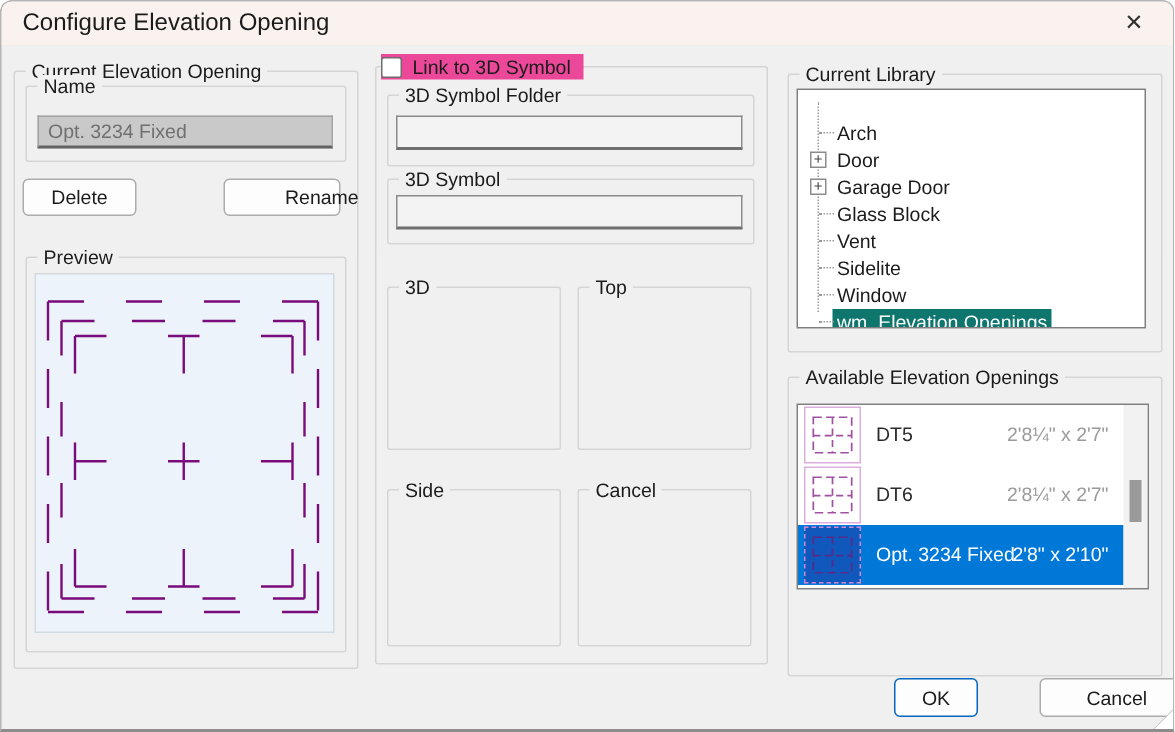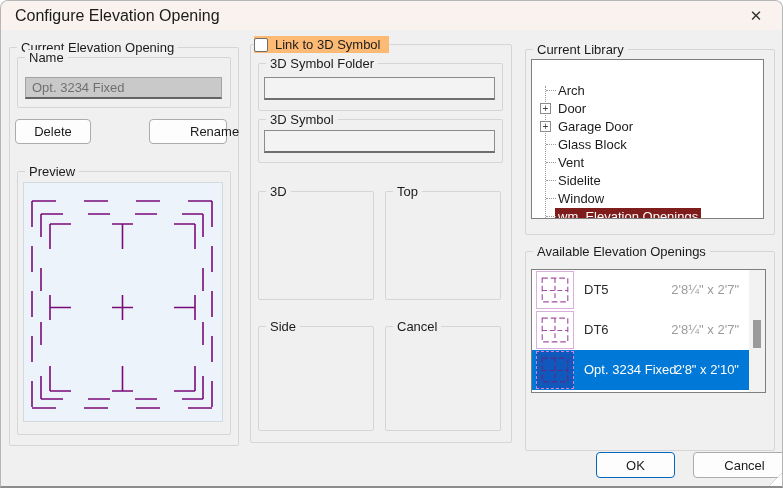--- a/index.html
+++ b/index.html
@@ -20,34 +20,34 @@
   .btn.default{border:1px solid #0067c0;}
 
   .tb{position:absolute;box-sizing:border-box;font-family:inherit;font-size:13px;padding:0 6px;}
   .tb.disabled{background:#c9c9c9;color:#707070;border:1px solid #a3a3a3;border-bottom:2px solid #636363;}
   .tb.empty{background:#f3f3f3;border:1px solid #8b8b8b;border-bottom:2px solid #6f6f6f;color:#1b1b1b;}
 
   .preview-canvas{position:absolute;left:22px;top:181px;width:200px;height:240px;
     background:#edf3fa;border:1px solid #d3dade;box-sizing:border-box;}
 
   .checkbox-row{position:absolute;left:253px;top:35px;height:17px;display:flex;align-items:center;
-    background:#fdba74;padding-right:8px;}
+    background:#ec4899;padding-right:8px;}
   .checkbox{width:14px;height:14px;background:#fff;border:1px solid #6e6e6e;border-radius:2px;box-sizing:border-box;}
   .checkbox-label{font-size:13px;margin-left:7px;color:#1b1b1b;}
 
   .tree-box{position:absolute;left:530px;top:58px;width:233px;height:160px;background:#fff;
     border:1px solid #7f7f7f;box-sizing:border-box;overflow:hidden;}
-  .tree-inner{position:relative;padding-top:3px;margin-top:18px;}
+  .tree-inner{position:relative;padding-top:19px;}
   .vline{position:absolute;left:13px;top:8px;height:140px;border-left:1px dotted #9a9a9a;}
   .tree-row{position:relative;height:18px;display:flex;align-items:center;padding-left:26px;cursor:pointer;}
   .tree-row .stub{position:absolute;left:14px;top:9px;width:10px;border-top:1px dotted #9a9a9a;}
   .expander{position:absolute;left:8px;top:4px;width:11px;height:11px;background:#fff;border:1px solid #8c8c8c;
     font-size:10px;line-height:9px;text-align:center;color:#444;box-sizing:border-box;cursor:pointer;}
   .tree-label{font-size:13px;color:#1b1b1b;white-space:nowrap;}
-  .tree-row.sel .tree-label{background:#7f1d1d;color:#fff;padding:1px 3px;margin-left:-3px;}
+  .tree-row.sel .tree-label{background:#0f766e;color:#fff;padding:1px 3px;margin-left:-3px;}
 
   .list-box{position:absolute;left:530px;top:268px;width:235px;height:124px;background:#fff;
     border:1px solid #7f7f7f;box-sizing:border-box;overflow:hidden;}
   .list-row{position:relative;height:40px;width:217px;cursor:pointer;}
   .list-row.sel{background:#0078d7;}
   .thumb{position:absolute;left:4px;top:1px;width:38px;height:38px;background:#fff;
     border:1px solid #dcaede;box-sizing:border-box;}
   .list-row.sel .thumb{background:#1058bb;border:1px dashed #cf86d8;}
   .row-name{position:absolute;left:52px;top:0;line-height:40px;font-size:13px;color:#2b2b2b;white-space:nowrap;}
   .row-size{position:absolute;right:10px;top:0;line-height:40px;font-size:13px;color:#9b9b9b;white-space:nowrap;}
@@ -220,17 +220,17 @@
       </span>
       <span class="row-name">Opt. 3234 Fixed</span>
       <span class="row-size">2'8" x 2'10"</span>
     </div>
 
     <div class="scrollbar">
       <div class="scroll-thumb"></div>
     </div>
   </div>
 
-  <button class="btn default" style="left:595px;top:451px;width:79px;height:26px;">OK</button>
+  <button class="btn default" style="left:595px;top:451px;width:56px;height:26px;">OK</button>
   <button class="btn" style="left:692px;top:451px;width:103px;height:26px;">Cancel</button>
 
   <div class="corner"></div>
 </div>
 
 </body></html>

